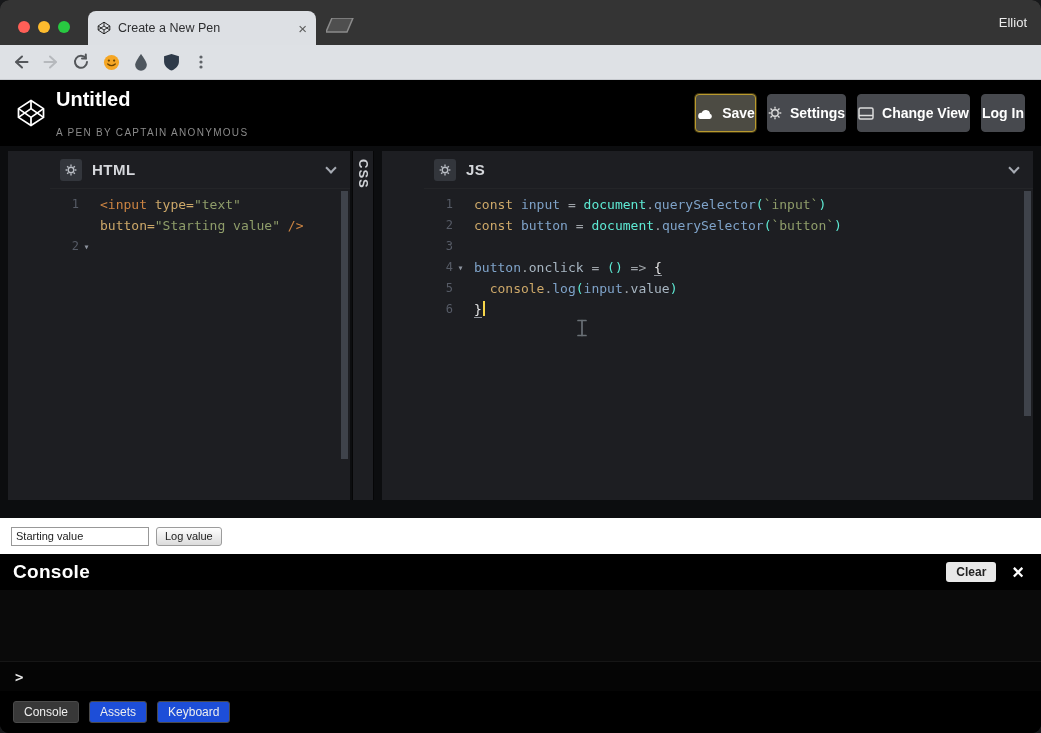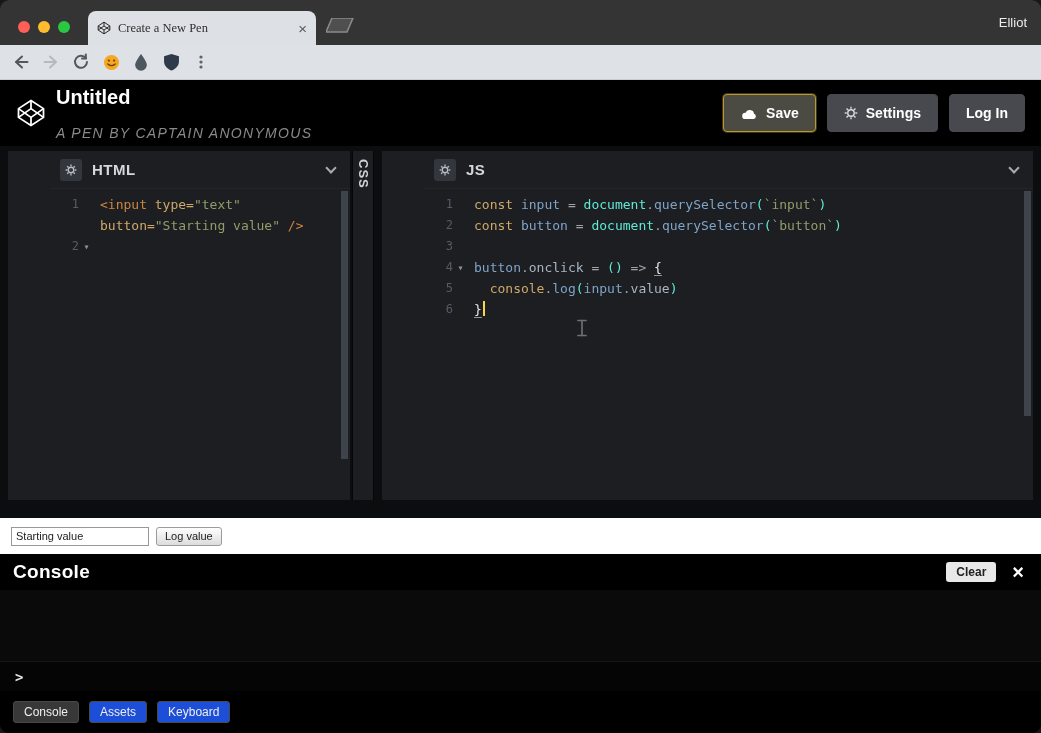--- a/index.html
+++ b/index.html
@@ -5,41 +5,41 @@
   html,body{margin:0;padding:0;background:#17181a;font-family:"Liberation Sans",sans-serif;}
   *{box-sizing:border-box;}
   .window{width:1041px;height:733px;border-radius:9px;overflow:hidden;display:flex;flex-direction:column;background:#000;}
 
   
   .tabstrip{flex:0 0 45px;background:#343434;display:flex;align-items:flex-end;position:relative;}
   .traffic{position:absolute;left:18px;top:21px;display:flex;gap:8px;}
   .dot{width:12px;height:12px;border-radius:50%;display:inline-block;}
   .dot.red{background:#ff5f57;}.dot.yellow{background:#febc2e;}.dot.green{background:#28c941;}
   .tab{margin-left:88px;height:34px;width:228px;background:#dde0e4;border-radius:8px 8px 0 0;display:flex;align-items:center;padding:0 9px;gap:7px;}
-  .tab-title{flex:1;font-size:12.5px;color:#2e2f31;white-space:nowrap;overflow:hidden;font-family:Liberation Serif, serif;}
+  .tab-title{flex:1;font-size:12.5px;color:#2e2f31;white-space:nowrap;overflow:hidden;}
   .tab-close{color:#5c5c5c;font-size:15px;line-height:1;cursor:default;}
   .newtab{margin:0 0 8px 10px;}
   .profile{margin-left:auto;align-self:center;color:#ececec;font-size:13px;padding-right:14px;}
 
   
   .addressbar{flex:0 0 35px;background:#dee1e5;display:flex;align-items:center;padding:0 10px;gap:8px;border-bottom:1px solid #c7cacf;}
   .nav-icon{width:22px;height:22px;display:flex;align-items:center;justify-content:center;}
   .urlbox{flex:1;height:26px;background:#fff;border:1px solid #cfd3d8;border-radius:4px;display:flex;align-items:center;padding:0 9px;gap:7px;margin:0 4px;}
   .url-host{color:#202124;font-size:13px;}
   .url-path{color:#70757a;font-size:13px;}
   .star{margin-left:auto;color:#80868b;font-size:15px;line-height:1;}
   .ext{width:22px;height:22px;display:flex;align-items:center;justify-content:center;}
 
   
   .cp-header{flex:0 0 66px;background:#000;display:flex;align-items:center;padding:0 16px;}
   .titles{margin-left:10px;}
   .cp-title{color:#fff;font-size:20px;font-weight:700;line-height:1.1;}
-  .cp-byline{color:#8a8a8a;font-size:14px;letter-spacing:1.3px;margin-top:17px;font-style:italic;}
+  .cp-byline{color:#8a8a8a;font-size:10px;letter-spacing:1.3px;margin-top:17px;}
   .hdr-buttons{margin-left:auto;display:flex;gap:11px;align-items:center;}
-  .hbtn{height:38px;background:#47494e;border:1px solid #47494e;border-radius:4px;color:#fff;font-size:14px;font-weight:600;display:flex;align-items:center;gap:8px;padding:0 16px;font-family:"Liberation Sans",sans-serif;cursor:pointer;}
+  .hbtn{height:38px;background:#47494e;border:1px solid #47494e;border-radius:4px;color:#fff;font-size:14px;font-weight:600;display:flex;align-items:center;gap:8px;padding:0 0;font-family:"Liberation Sans",sans-serif;cursor:pointer;}
   .hbtn.save{background:#4c4b43;border:1px solid #b99a2e;box-shadow:0 0 0 1px rgba(185,154,46,.35);}
 
   
   .editors{flex:0 0 372px;background:#0c0d0f;display:flex;padding:5px 8px 18px;}
   .pane{background:#1d1e22;position:relative;display:flex;flex-direction:column;padding-left:42px;}
   .html-pane{flex:0 0 342px;}
   .css-strip{flex:0 0 22px;margin-left:2px;background:#1d1e22;border-left:1px solid #060607;border-right:1px solid #060607;}
   .css-label{writing-mode:vertical-rl;color:#cfd1d5;font-weight:700;font-size:13px;letter-spacing:1px;padding-top:8px;margin-left:3px;}
   .js-pane{flex:1;margin-left:8px;}
   .pane-header{flex:0 0 38px;display:flex;align-items:center;gap:10px;padding:0 10px;border-bottom:1px solid rgba(255,255,255,.03);}
@@ -198,20 +198,29 @@
               <line x1="5.8" y1="14.2" x2="3.6" y2="16.4"></line>
               <line x1="4" y1="10" x2="1" y2="10"></line>
               <line x1="5.8" y1="5.8" x2="3.6" y2="3.6"></line>
               <line x1="10" y1="4" x2="10" y2="1"></line>
               <line x1="14.2" y1="5.8" x2="16.4" y2="3.6"></line>
           </svg>
         </span>
         <span>Settings</span>
       </button>
       <button class="hbtn">
+        <span style="display:flex;">
+          <svg width="16" height="13" viewBox="0 0 16 13" fill="none" stroke="#dcdcdc" stroke-width="1.5">
+              <rect x="1" y="1" width="14" height="11" rx="1.5"></rect>
+              <line x1="1" y1="8.5" x2="15" y2="8.5"></line>
+            </svg>
+        </span>
+        <span>Change View</span>
+      </button>
+      <button class="hbtn">
         <span>Log In</span>
       </button>
     </div>
   </div>
 
   <div class="editors">
 
     <section class="pane html-pane">
       <div class="pane-header">
         <span class="gear-btn">

